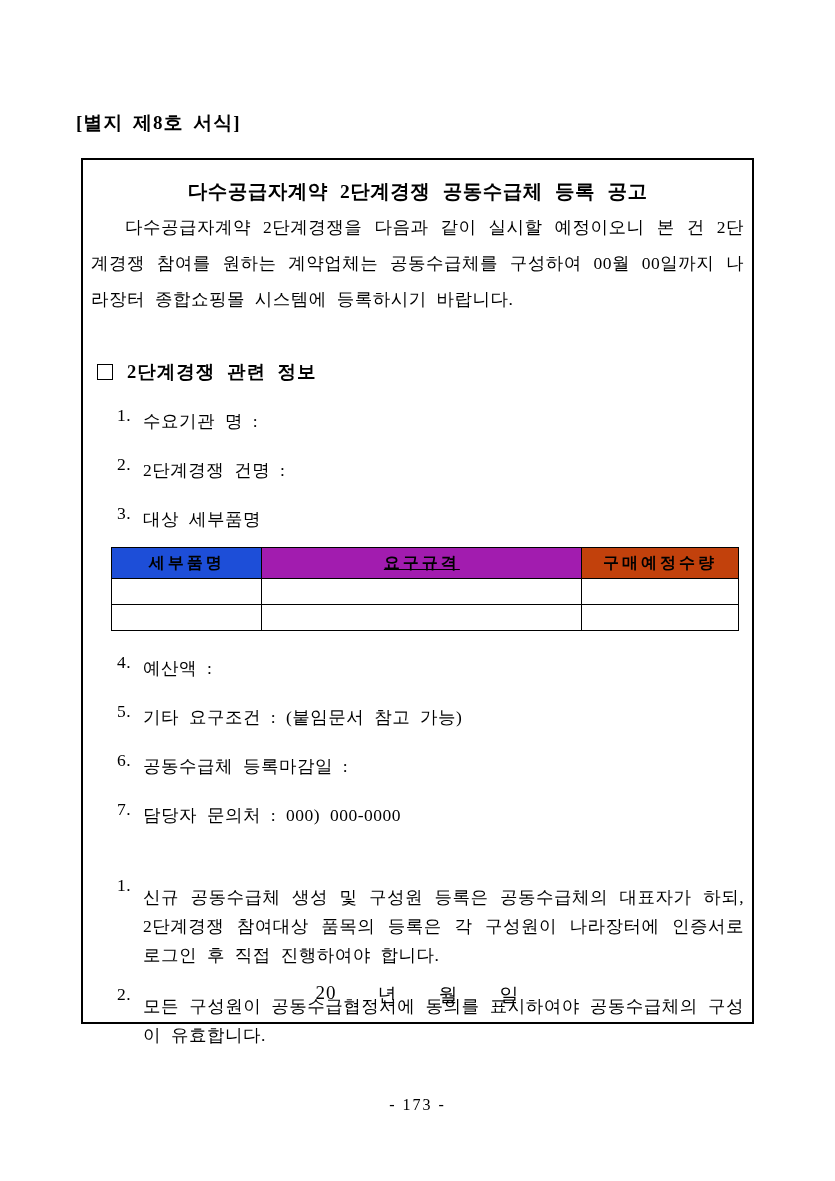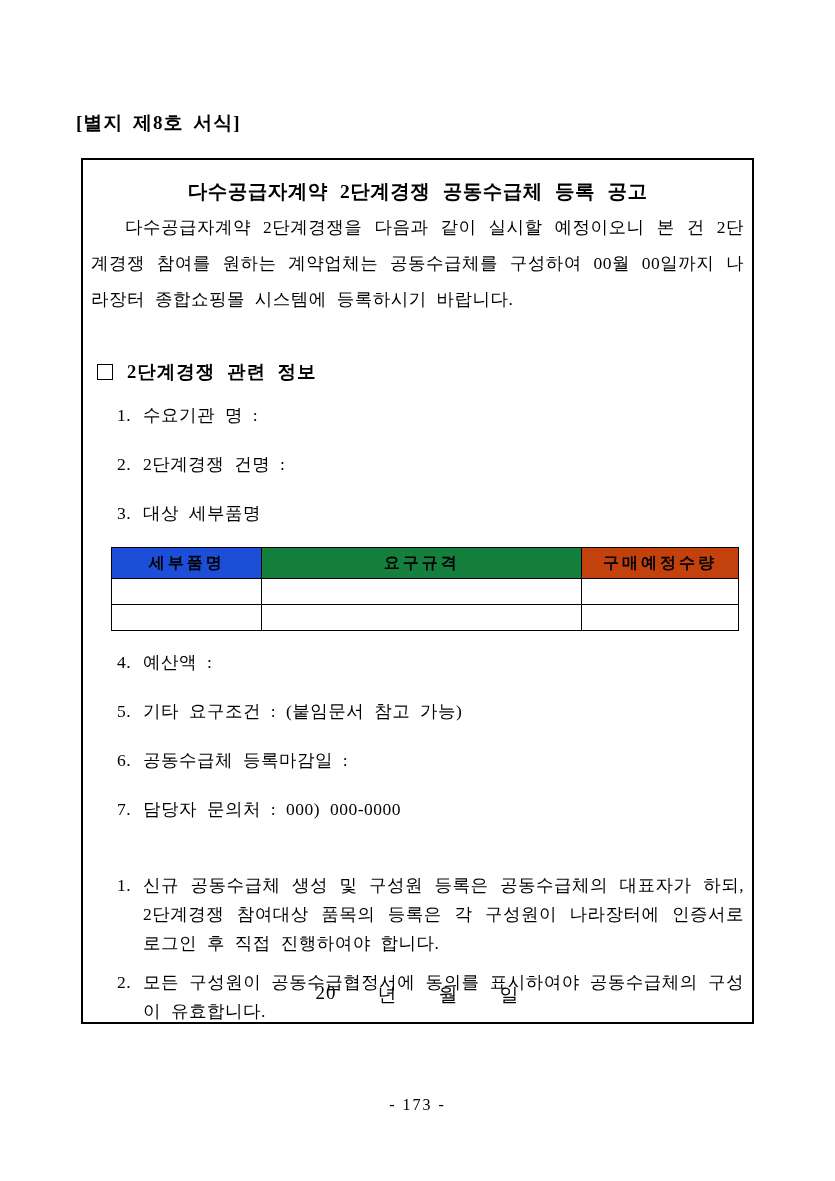--- a/index.html
+++ b/index.html
@@ -84,20 +84,21 @@
     margin-top: 10px;
     word-spacing: 5px;
     letter-spacing: 0.5px;
   }
   .num-item .item-number {
     flex: 0 0 26px;
   }
   .num-item .item-text {
     flex: 1 1 auto;
     text-align: justify;
+    margin-top: 12px;
   }
   .section1 .num-item { margin-top: 0; margin-bottom: 10px; }
   .section1 .num-item + .num-item { margin-top: 10px; }
   .s1-item { height: 39px; display: flex; align-items: center; }
   .s1-item .item-text { text-align: left; }
   .products-table {
     width: 628px;
     margin: 14px 0 10px 20px;
     border-collapse: collapse;
     table-layout: fixed;
@@ -175,21 +176,21 @@
 
       <table class="products-table">
         <colgroup>
           <col class="col-name">
           <col class="col-spec">
           <col class="col-qty">
         </colgroup>
         <thead>
           <tr>
             <th style="background: #1d4ed8;">세부품명</th>
-            <th style="background: #15803d;">요구규격</th>
+            <th style="background: #a21caf; text-decoration: underline;">요구규격</th>
             <th style="background: #c2410c;">구매예정수량</th>
           </tr>
         </thead>
         <tbody>
           <tr>
             <td></td>
             <td></td>
             <td></td>
           </tr>
           <tr>

